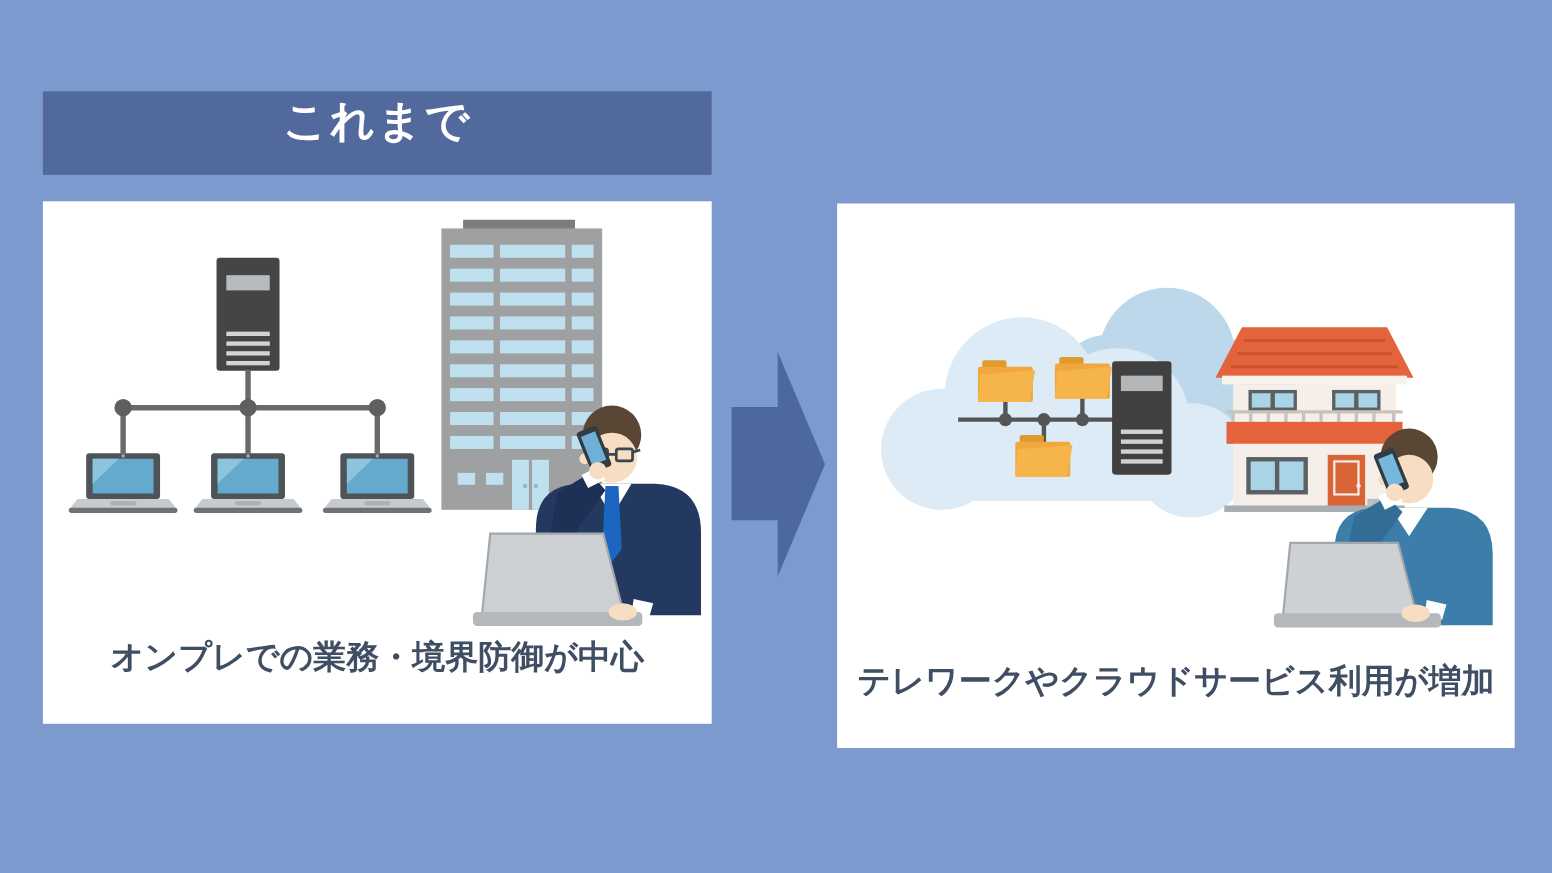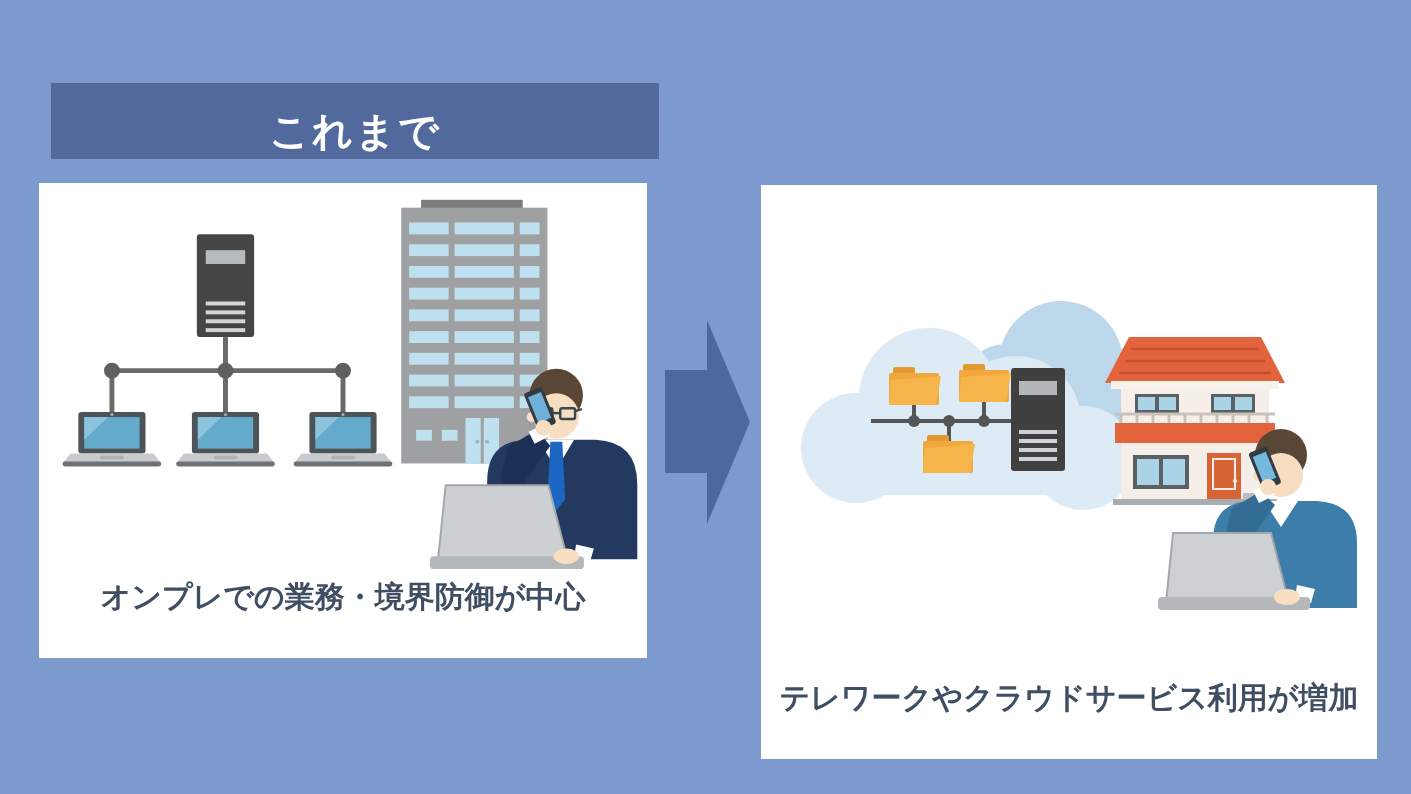--- a/index.html
+++ b/index.html
@@ -21,33 +21,32 @@
   }
   .header {
     position: absolute;
     top: 83px;
     height: 76px;
     background: var(--header-bg, #52699e);
     color: var(--header-text, #ffffff);
     font-size: 40px;
     font-weight: bold;
     display: flex;
-    align-items: flex-end;
+    align-items: flex-start;
     justify-content: center;
     letter-spacing: 2px;
-    margin-left: 12px;
   }
   .header.left  { left: 39px;  width: 608px; }
   .header.right { left: 761px; width: 616px; height: 75px; }
   .panel {
     position: absolute;
     background: var(--panel-bg, #ffffff);
   }
   .panel.left  { left: 39px;  top: 183px; width: 608px; height: 475px; }
-  .panel.right { left: 761px; top: 185px; width: 616px; height: 574px; text-decoration: underline; }
+  .panel.right { left: 761px; top: 185px; width: 616px; height: 495px; text-decoration: underline; }
   .panel svg.illu {
     position: absolute;
     left: 0; top: 0;
     width: 100%; height: 100%;
   }
   .caption {
     position: absolute;
     left: 0; right: 0;
     bottom: 40px;
     text-align: center;

